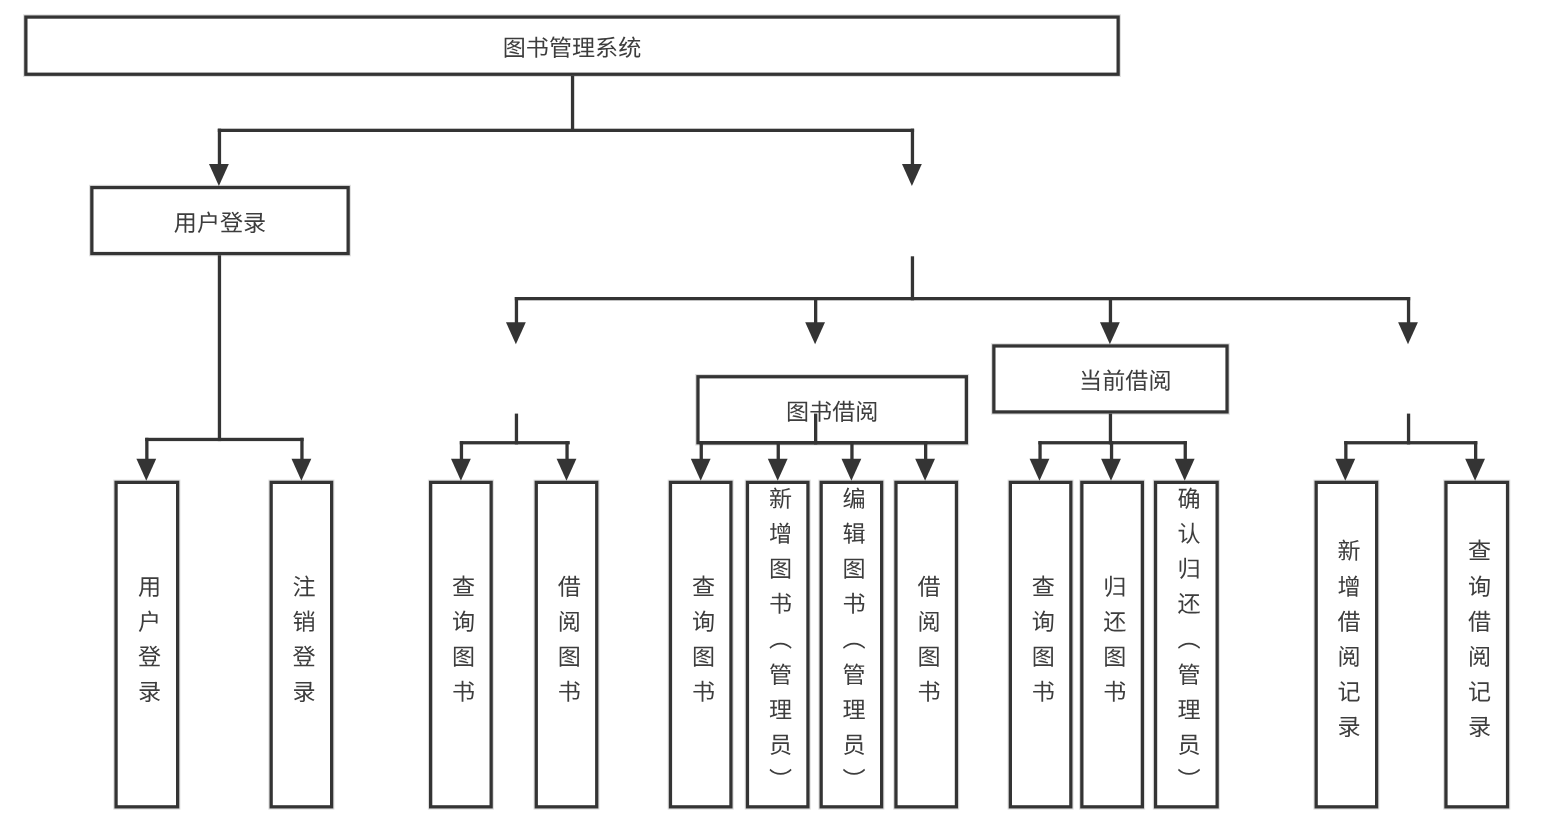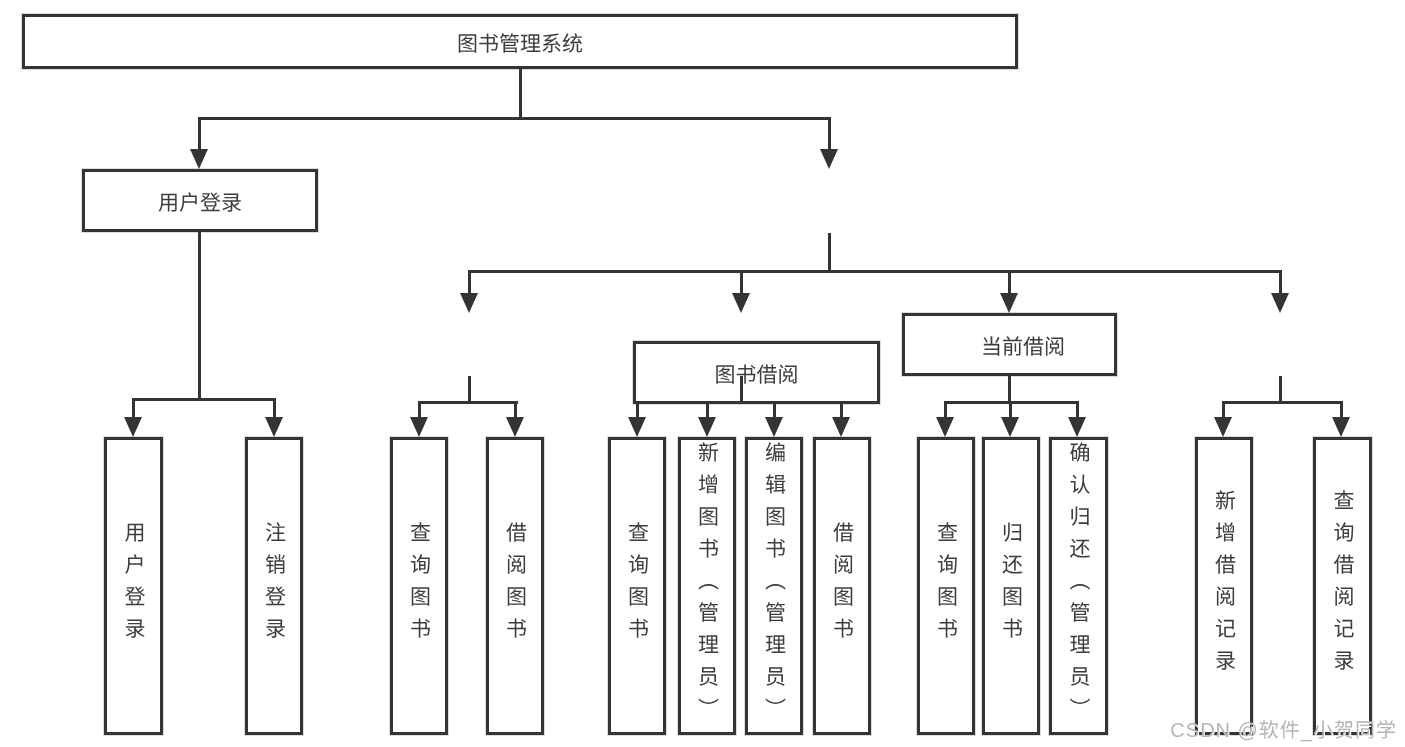--- a/index.html
+++ b/index.html
@@ -166,14 +166,13 @@
   <div class="v-line" style="left:1076px;top:401px;height:20px;"></div>
   <div class="arrow" style="left:1068px;top:417px;"></div>
 
   <div class="v-line" style="left:1279px;top:376px;height:28px;"></div>
   <div class="h-line" style="left:1222px;top:401px;width:121px;"></div>
   <div class="v-line" style="left:1222px;top:401px;height:20px;"></div>
   <div class="arrow" style="left:1214px;top:417px;"></div>
   <div class="v-line" style="left:1340px;top:401px;height:20px;"></div>
   <div class="arrow" style="left:1332px;top:417px;"></div>
 
-  <div class="watermark">CSDN @软件_小贺同学</div>
 </div>
 
 </body></html>

